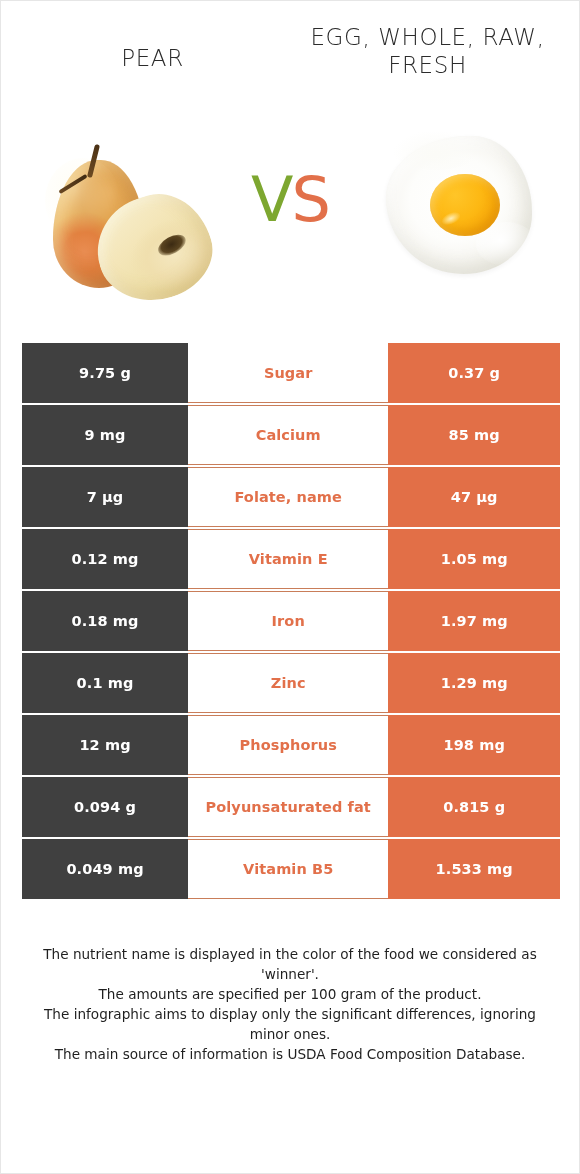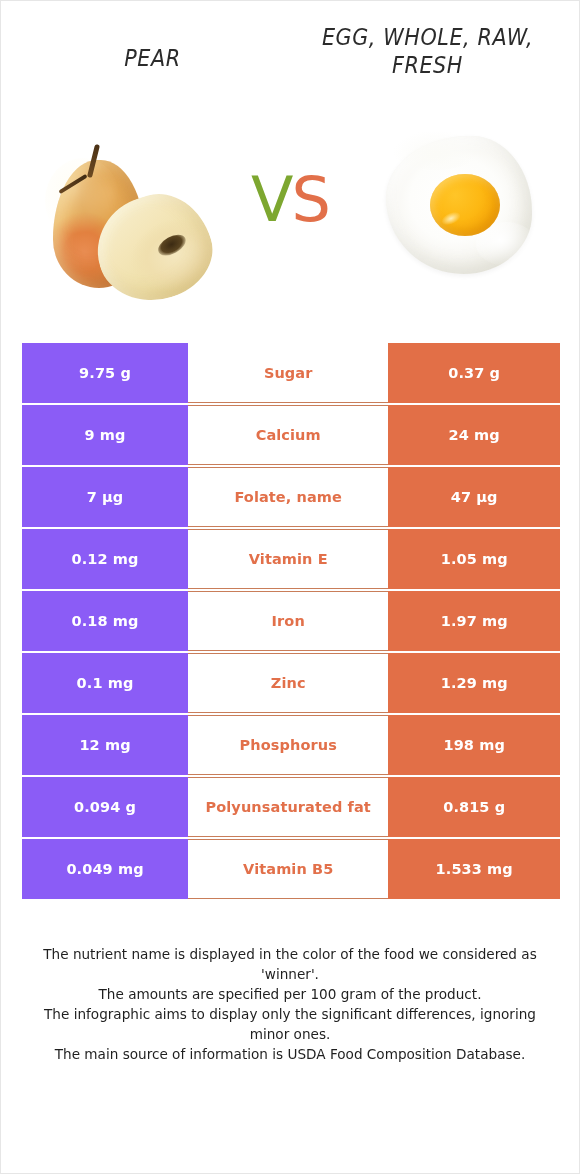--- a/index.html
+++ b/index.html
@@ -15,21 +15,20 @@
     border:1px solid #e6e6e6;
     overflow:hidden;
     position:relative;
   }
 
   
   .titles {
     display:flex;
     padding:22px 14px 0 14px;
     height:95px;
-    font-style:italic;
   }
   .title-cell {
     width:50%;
     display:flex;
     align-items:flex-start;
     justify-content:center;
     text-align:center;
   }
   .title-text {
     font-size:23px;
@@ -196,21 +195,21 @@
     display:flex;
     align-items:center;
     justify-content:center;
     font-size:14.5px;
     font-weight:700;
     letter-spacing:0.1px;
     font-family:"DejaVu Sans", sans-serif;
   }
   .cell-left {
     width:179px;
-    background:#8b5cf6;
+    background:#404040;
     color:#ffffff;
   }
   .cell-mid {
     width:216px;
     background:#ffffff;
     color:#E2704A;
     border-top:1px solid #c97d59;
     border-bottom:1px solid #c97d59;
   }
   .row:first-child .cell-mid { border-top:none; }
@@ -272,21 +271,21 @@
 
   <div class="row">
     <div class="cell cell-left">9.75 g</div>
     <div class="cell cell-mid">Sugar</div>
     <div class="cell cell-right">0.37 g</div>
   </div>
 
   <div class="row">
     <div class="cell cell-left">9 mg</div>
     <div class="cell cell-mid">Calcium</div>
-    <div class="cell cell-right">24 mg</div>
+    <div class="cell cell-right">85 mg</div>
   </div>
 
   <div class="row">
     <div class="cell cell-left">7 µg</div>
     <div class="cell cell-mid">Folate, name</div>
     <div class="cell cell-right">47 µg</div>
   </div>
 
   <div class="row">
     <div class="cell cell-left">0.12 mg</div>

